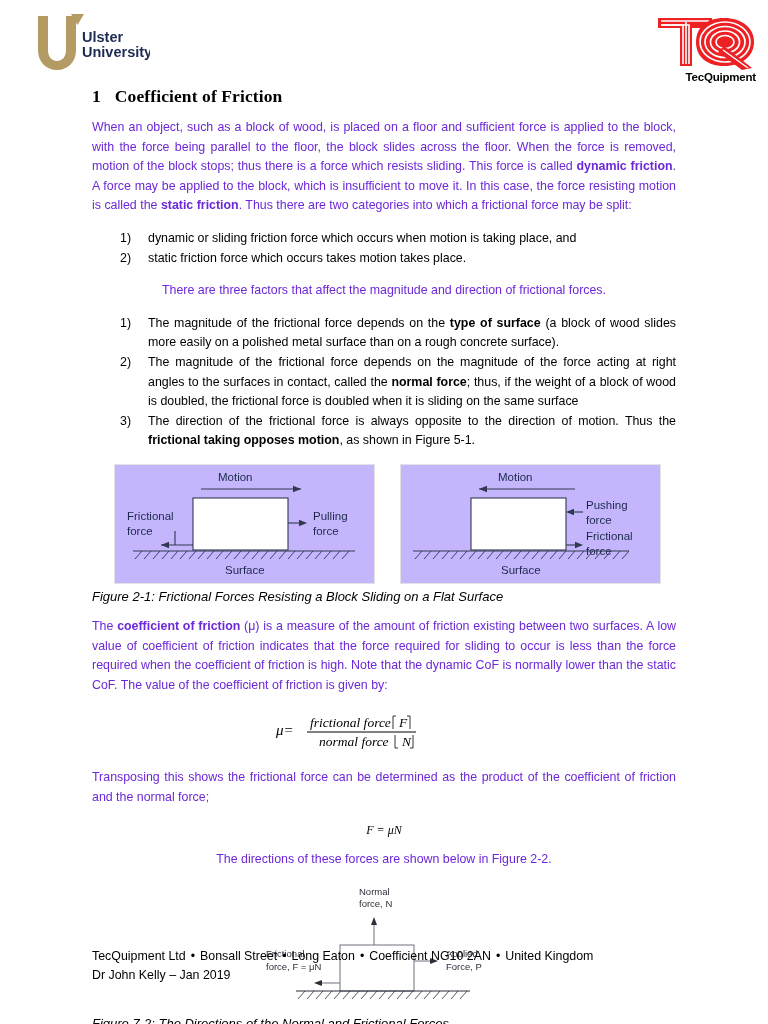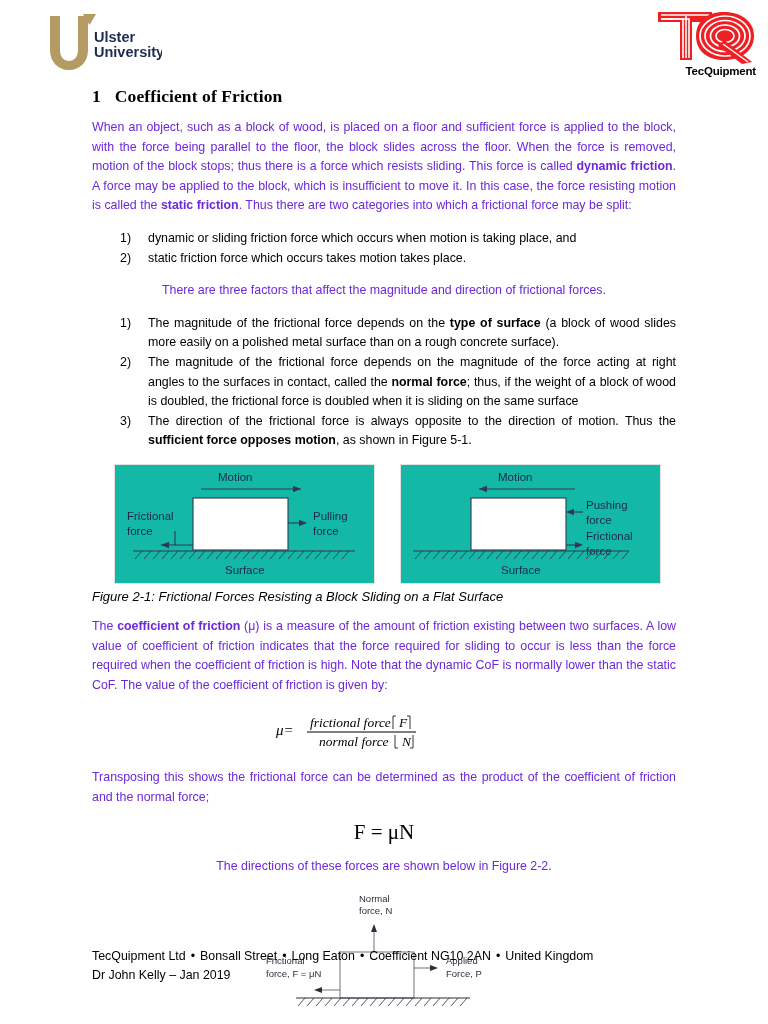--- a/index.html
+++ b/index.html
@@ -18,27 +18,27 @@
 
   
   #header {
     position: absolute;
     left: 0; top: 0;
     width: 768px;
     height: 86px;
   }
   #ulster-logo {
     position: absolute;
-    left: 40px; top: 12px;
+    left: 28px; top: 12px;
     width: 122px; height: 64px;
   }
   #ulster-logo svg { display:block; }
   #tq-logo {
     position: absolute;
-    right: 12px; top: 8px;
+    right: 12px; top: 14px;
     width: 112px; height: 72px;
     text-align: right;
   }
   #tq-logo svg { display:block; margin-left:auto; }
   .tq-word {
     font-family: "Liberation Sans", sans-serif;
     font-weight: bold;
     font-size: 11.5px;
     color: #000000;
     letter-spacing: -0.2px;
@@ -95,21 +95,21 @@
   ol.numlist.tight > li { text-align: left; }
 
   
   .fig-row {
     display: flex;
     gap: 25px;
     margin: 6px 0 0 22px;
   }
   .fig-panel {
     border: 1px solid #e2e2e2;
-    background: #14b8a6;
+    background: #c4b5fd;
     box-sizing: border-box;
   }
   .fig-caption {
     font-size: 13px;
     font-style: italic;
     margin: 5px 0 13px 0;
     color: #000;
   }
   .eq {
     text-align: center;
@@ -190,21 +190,21 @@
   <ol class="numlist tight">
       <li><span class="marker">1)</span><span>dynamic or sliding friction force which occurs when motion is taking place, and</span></li>
       <li><span class="marker">2)</span><span>static friction force which occurs takes motion takes place.</span></li>
     </ol>
 
   <p class="body nojust">There are three factors that affect the magnitude and direction of frictional forces.</p>
 
   <ol class="numlist">
       <li><span class="marker">1)</span><span>The magnitude of the frictional force depends on the </span><b>type of surface</b><span> (a block of wood slides more easily on a polished metal surface than on a rough concrete surface).</span></li>
       <li><span class="marker">2)</span><span>The magnitude of the frictional force depends on the magnitude of the force acting at right angles to the surfaces in contact, called the </span><b>normal force</b><span>; thus, if the weight of a block of wood is doubled, the frictional force is doubled when it is sliding on the same surface</span></li>
-      <li><span class="marker">3)</span><span>The direction of the frictional force is always opposite to the direction of motion. Thus the </span><b>sufficient force opposes motion</b><span>, as shown in Figure 5-1.</span></li>
+      <li><span class="marker">3)</span><span>The direction of the frictional force is always opposite to the direction of motion. Thus the </span><b>frictional taking opposes motion</b><span>, as shown in Figure 5-1.</span></li>
     </ol>
 
   <div class="fig-row">
 
     <div class="fig-panel">
       <svg width="259" height="114" viewBox="0 0 259 114">
         <g font-family="Liberation Sans, sans-serif" font-size="11.5" fill="#1b2a4a">
           <text x="103" y="16">Motion</text>
           <text x="12" y="55">Frictional</text>
           <text x="12" y="70">force</text>
@@ -331,21 +331,21 @@
         <path d="M136 8 v13 M136 8 h-3" stroke-width="0.8"></path>
         <path d="M121 27 v13 M121 40 h3" stroke-width="0.8"></path>
         <path d="M139 27 v13 M139 40 h-3" stroke-width="0.8"></path>
       </g>
     </svg>
   </div>
 
   <p class="body">Transposing this shows the frictional force can be determined as the product of the coefficient of friction and the normal force;</p>
 
   <div class="eq" style="margin:0 0 12px 0;">
-    <span style="font-family:'Liberation Serif', serif; font-size:21px;">F = μN</span>
+    <span style="font-family:'Liberation Serif', serif; font-style:italic; font-size:12px;">F = μN</span>
   </div>
 
   <p class="body nojust">The directions of these forces are shown below in Figure 2-2.</p>
 
   <div class="fig2wrap">
     <svg width="256" height="122" viewBox="0 0 256 122">
       <g font-family="Liberation Sans, sans-serif" font-size="9.5" fill="#2b2f3a">
         <text x="103" y="12">Normal</text>
         <text x="103" y="24">force, N</text>
         <text x="10" y="74">Frictional</text>

